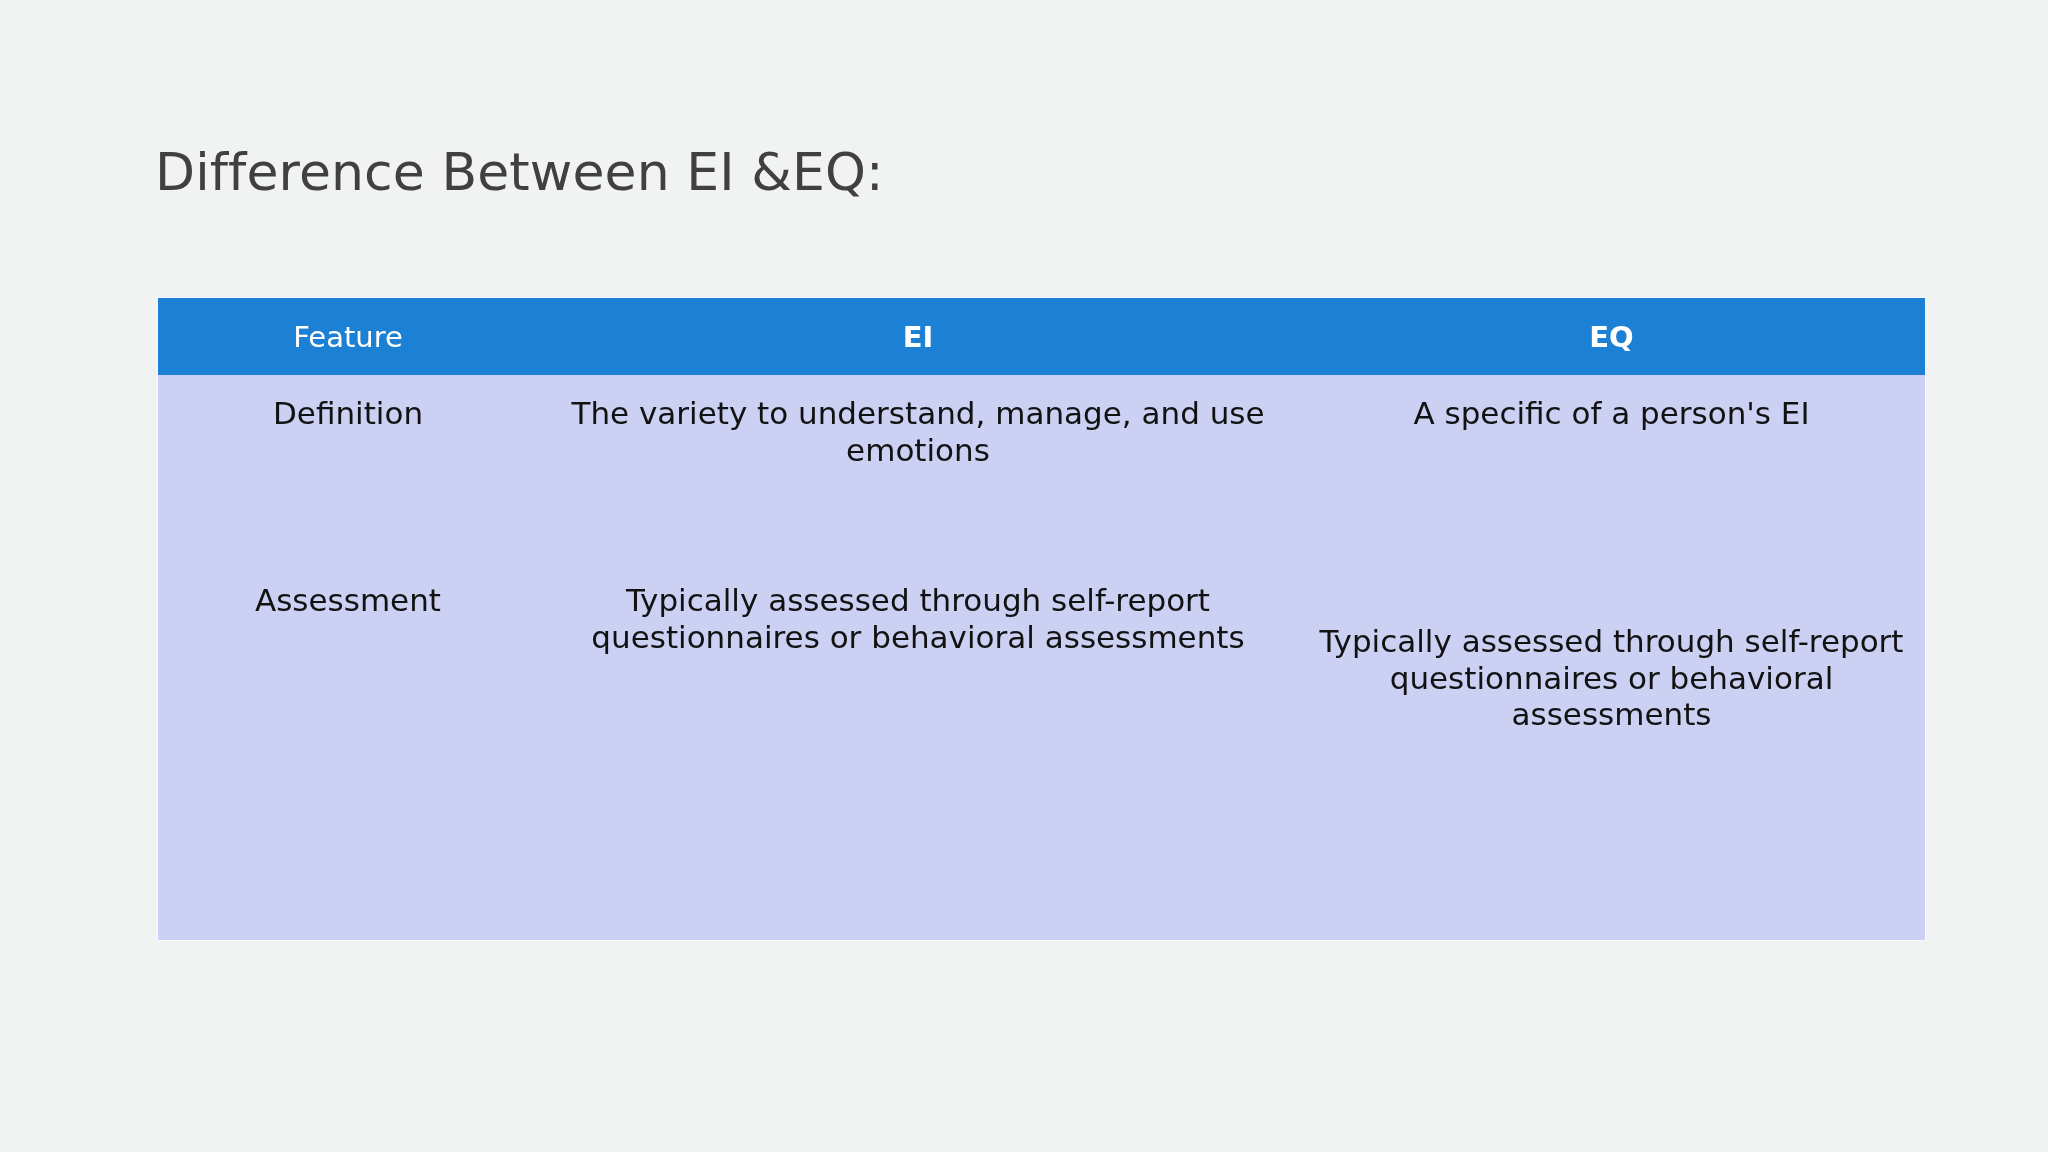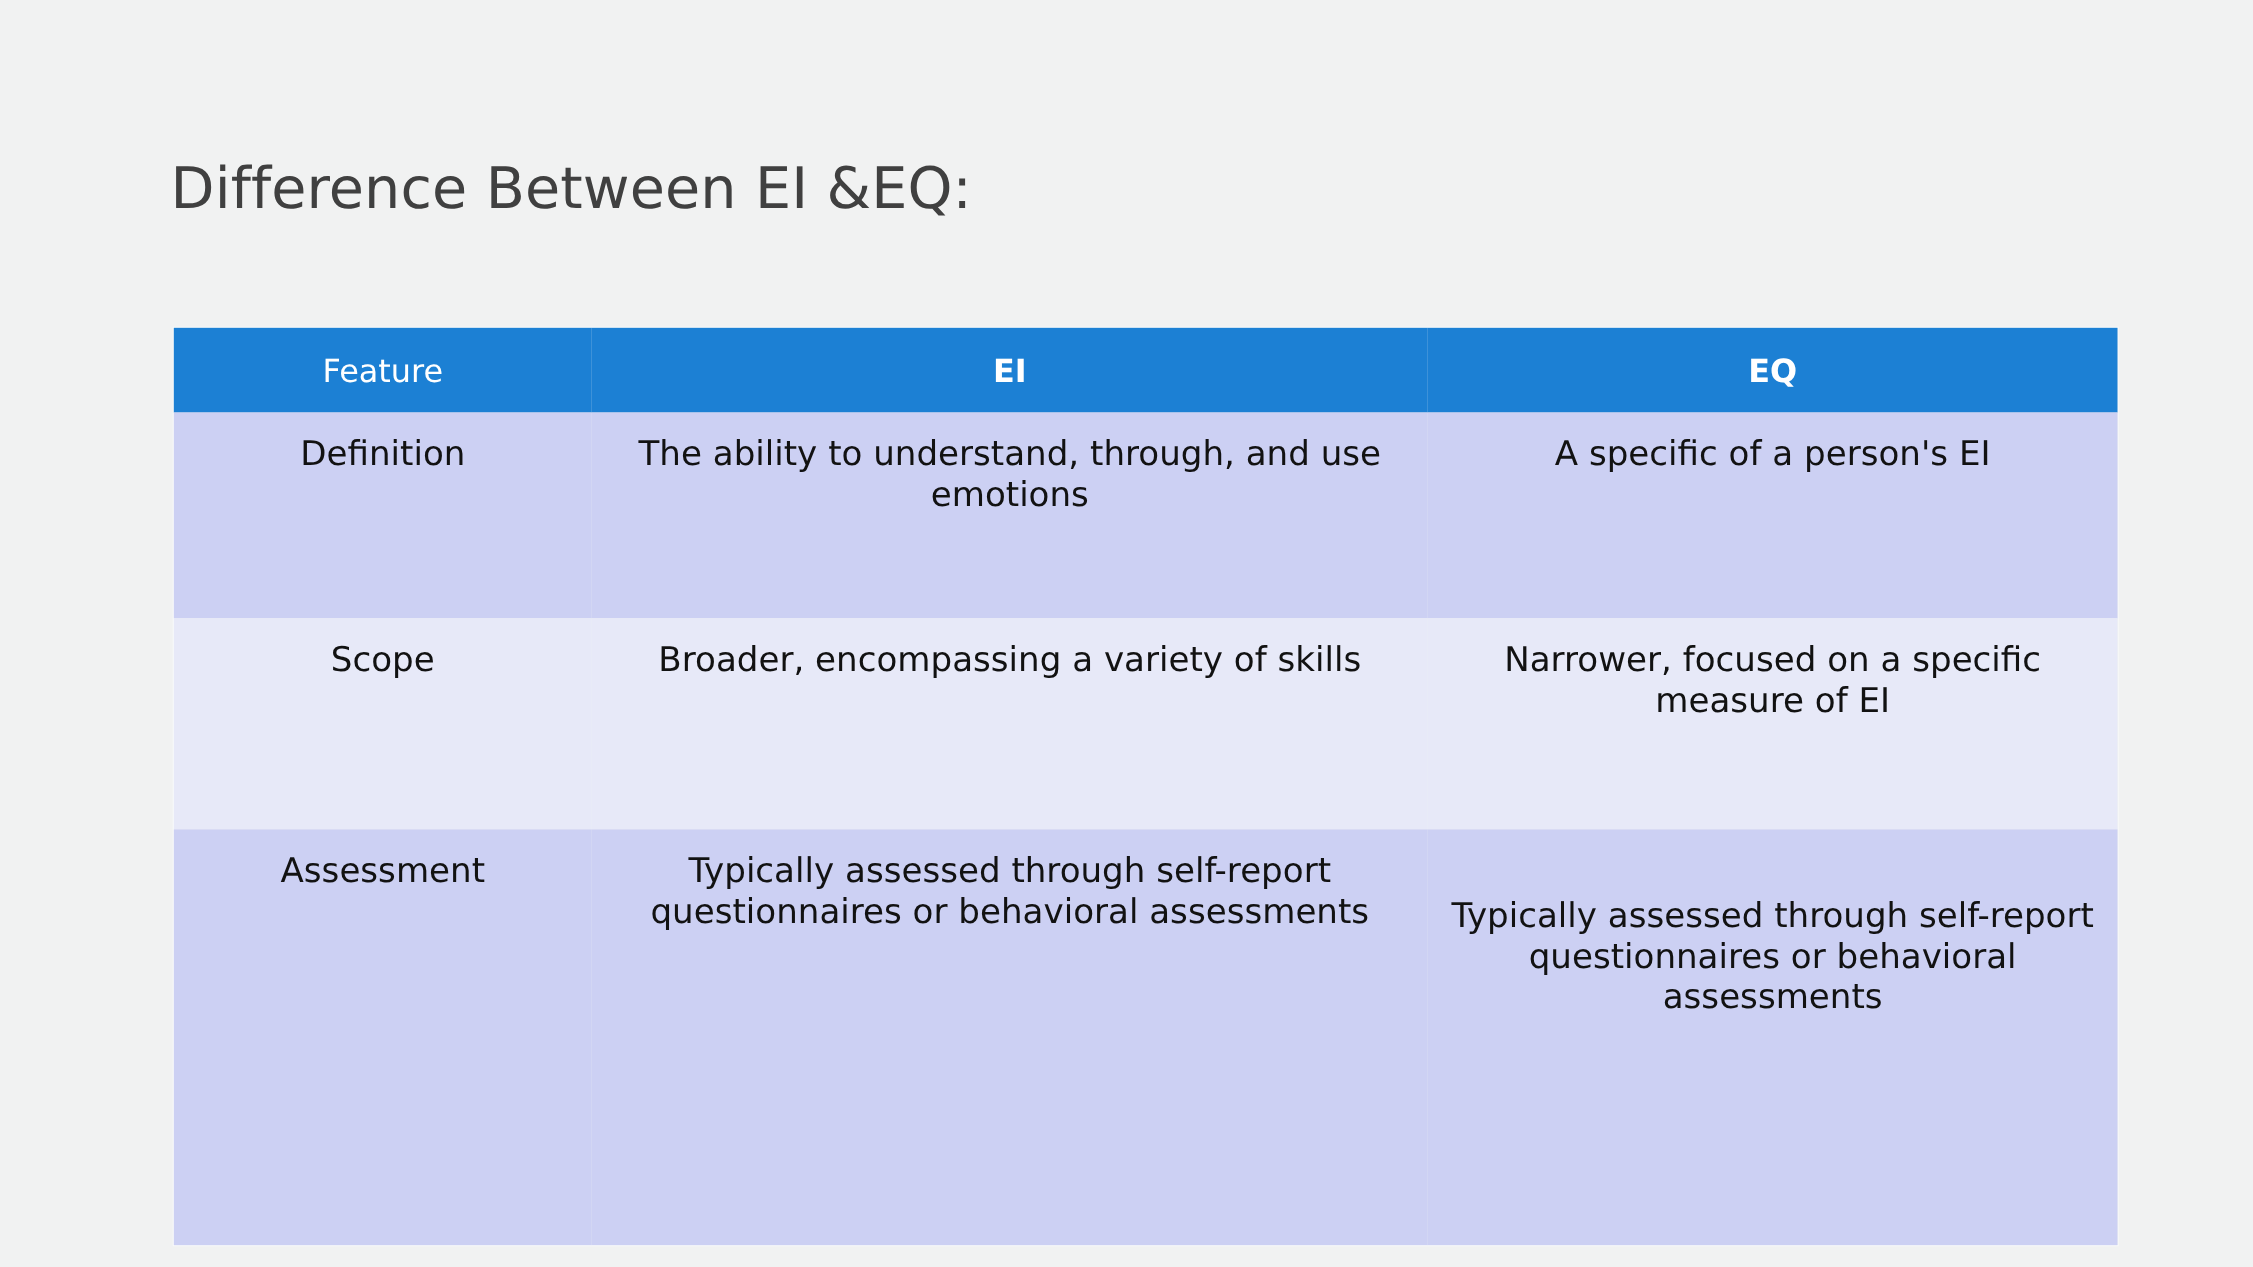--- a/index.html
+++ b/index.html
@@ -104,27 +104,22 @@
     <thead>
       <tr>
         <th class="th-feature">Feature</th>
         <th class="th-ei">EI</th>
         <th class="th-eq">EQ</th>
       </tr>
     </thead>
     <tbody>
       <tr class="row-1 row-shade-a">
         <td class="cell-feature">Definition</td>
-        <td class="cell-ei">The ability to understand, through, and use emotions</td>
+        <td class="cell-ei">The variety to understand, manage, and use emotions</td>
         <td class="cell-eq">A specific of a person's EI</td>
-      </tr>
-      <tr class="row-2 row-shade-b">
-        <td class="cell-feature">Scope</td>
-        <td class="cell-ei">Broader, encompassing a variety of skills</td>
-        <td class="cell-eq">Narrower, focused on a specific measure of EI</td>
       </tr>
       <tr class="row-3 row-shade-a">
         <td class="cell-feature">Assessment</td>
         <td class="cell-ei">Typically assessed through self-report questionnaires or behavioral assessments</td>
         <td class="cell-eq">Typically assessed through self-report questionnaires or behavioral assessments</td>
       </tr>
     </tbody>
   </table>
 
 </div>

